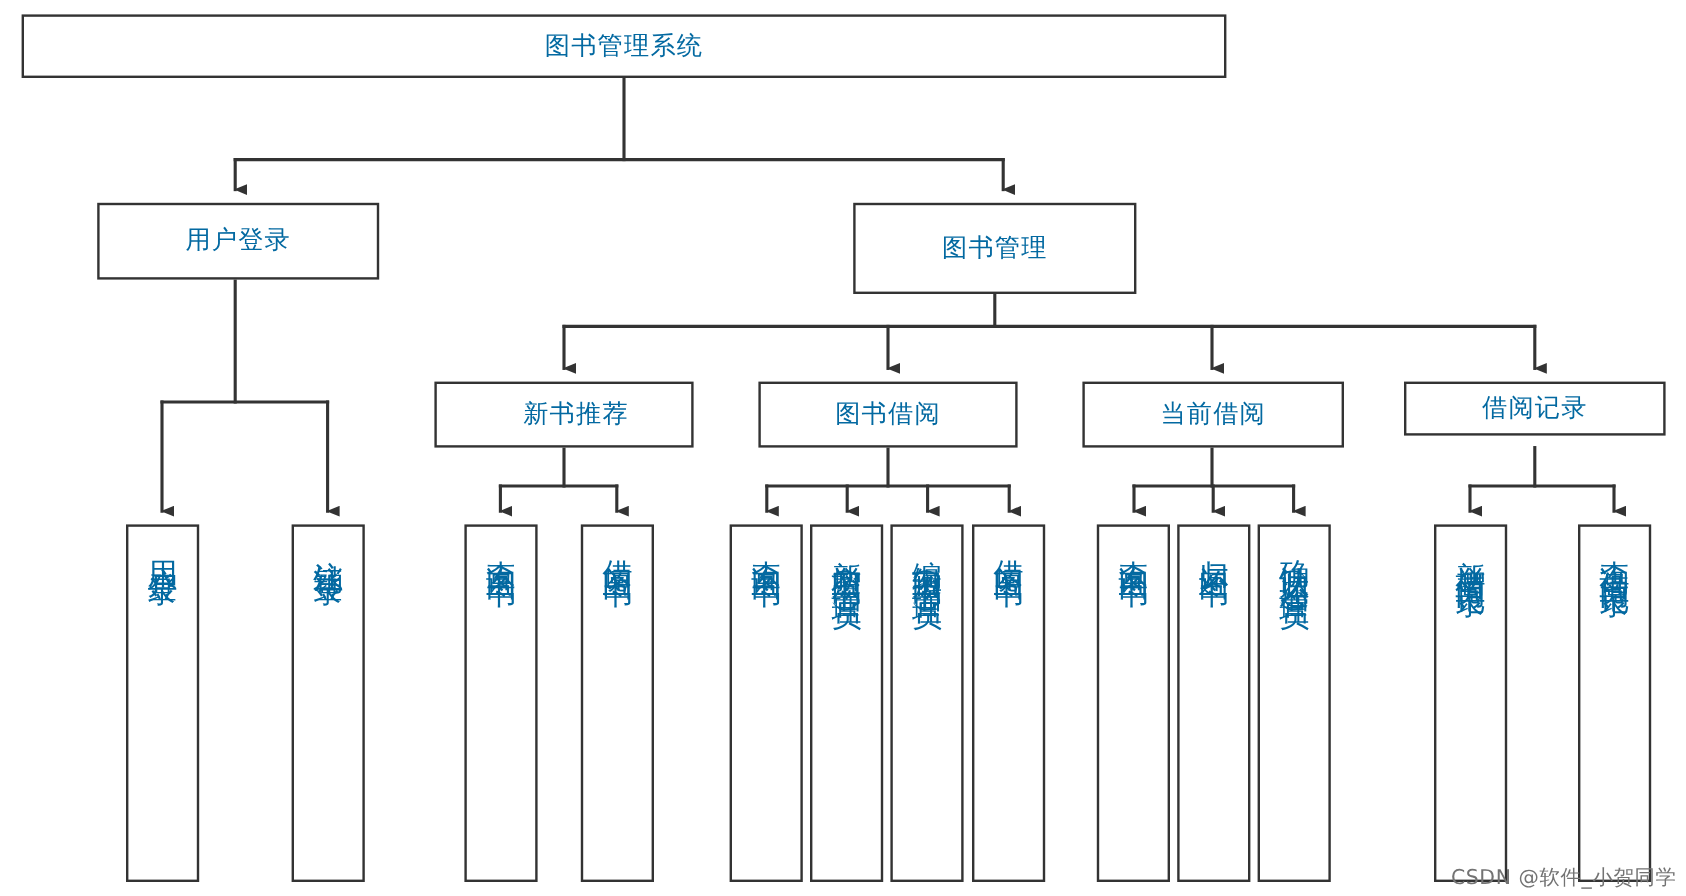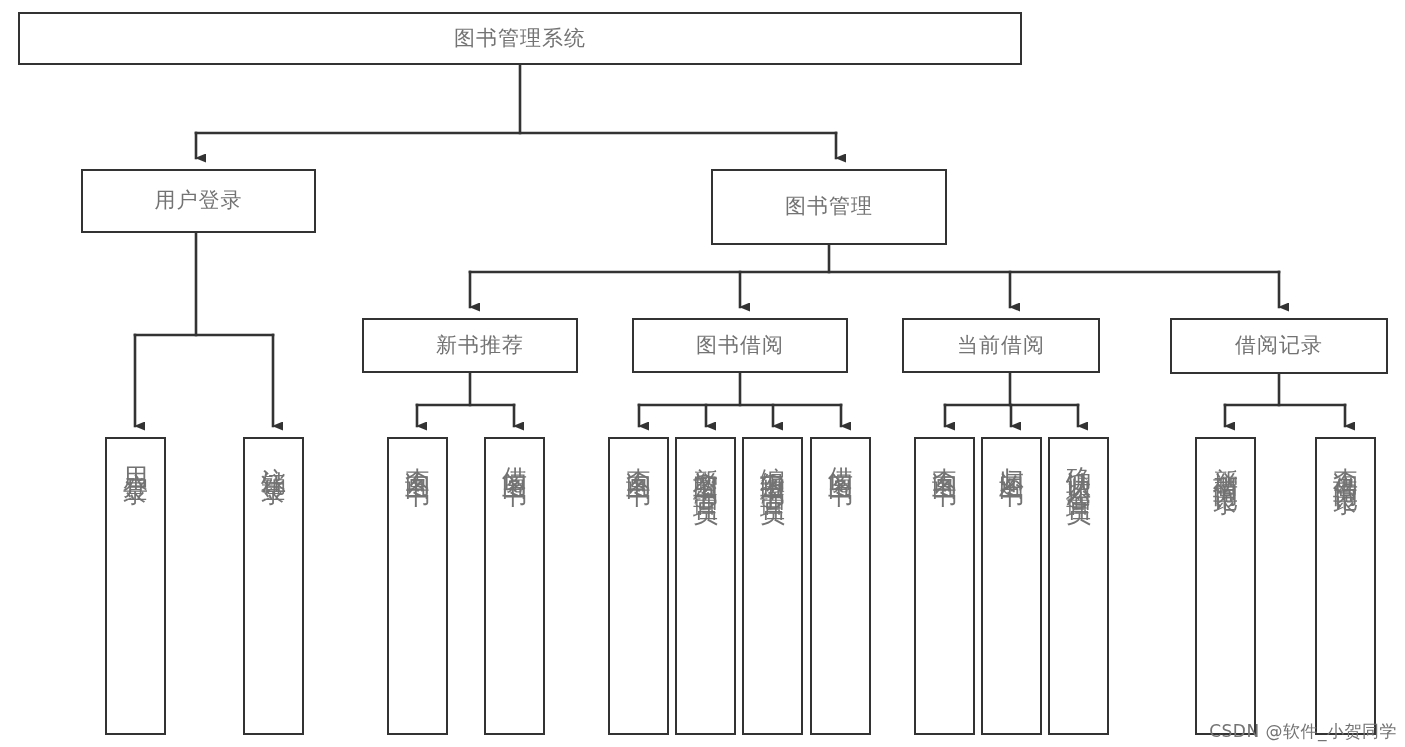--- a/index.html
+++ b/index.html
@@ -33,21 +33,21 @@
     border: 2px solid #333333;
     display: flex;
     align-items: center;
     justify-content: center;
     color: #1a1a1a;
   }
   .node .node-label {
     display: block;
     text-align: right;
     line-height: 1.12;
-    color: #737373;
+    color: #0369a1;
   }
   .node.horiz .node-label {
     font-size: 21px;
     letter-spacing: 1px;
   }
   .node.vert {
     padding: 8px 2px;
     align-items: flex-start;
     justify-content: center;
   }
@@ -135,24 +135,24 @@
   <div class="node horiz" style="left:711px; top:169px; width:236px; height:76px;">
     <span class="node-label">图书管理</span>
   </div>
 
   <div class="node horiz" style="left:362px; top:318px; width:216px; height:55px;padding-left:20px;">
     <span class="node-label">新书推荐</span>
   </div>
   <div class="node horiz" style="left:632px; top:318px; width:216px; height:55px;">
     <span class="node-label">图书借阅</span>
   </div>
-  <div class="node horiz" style="left:902px; top:318px; width:198px; height:55px;">
+  <div class="node horiz" style="left:902px; top:318px; width:218px; height:55px;">
     <span class="node-label">当前借阅</span>
   </div>
-  <div class="node horiz" style="left:1170px; top:318px; width:218px; height:56px;">
+  <div class="node horiz" style="left:1170px; top:318px; width:218px; height:45px;">
     <span class="node-label">借阅记录</span>
   </div>
 
   <div class="node vert" style="left:105px; top:437px; width:61px; height:298px;">
     <span class="node-label">用户登录</span>
   </div>
   <div class="node vert" style="left:243px; top:437px; width:61px; height:298px;">
     <span class="node-label">注销登录</span>
   </div>
 

